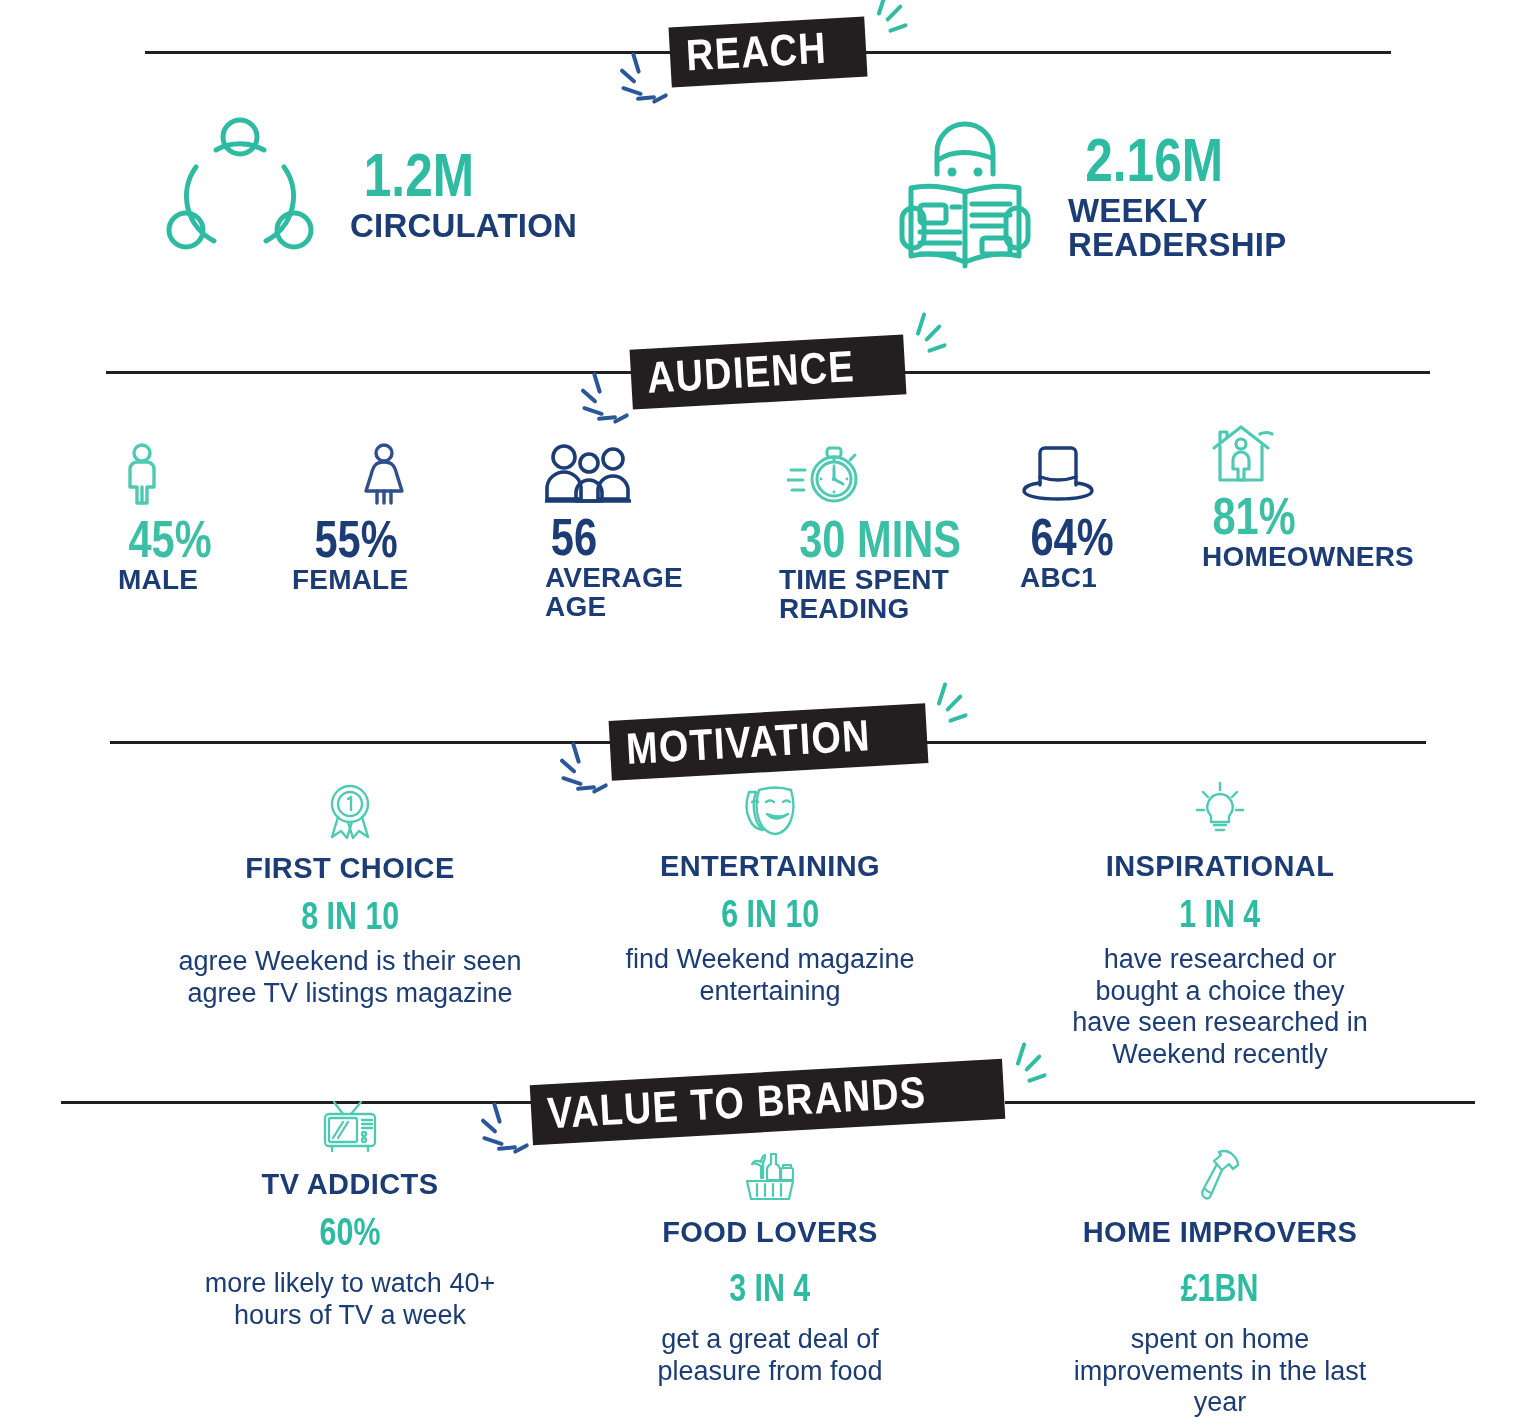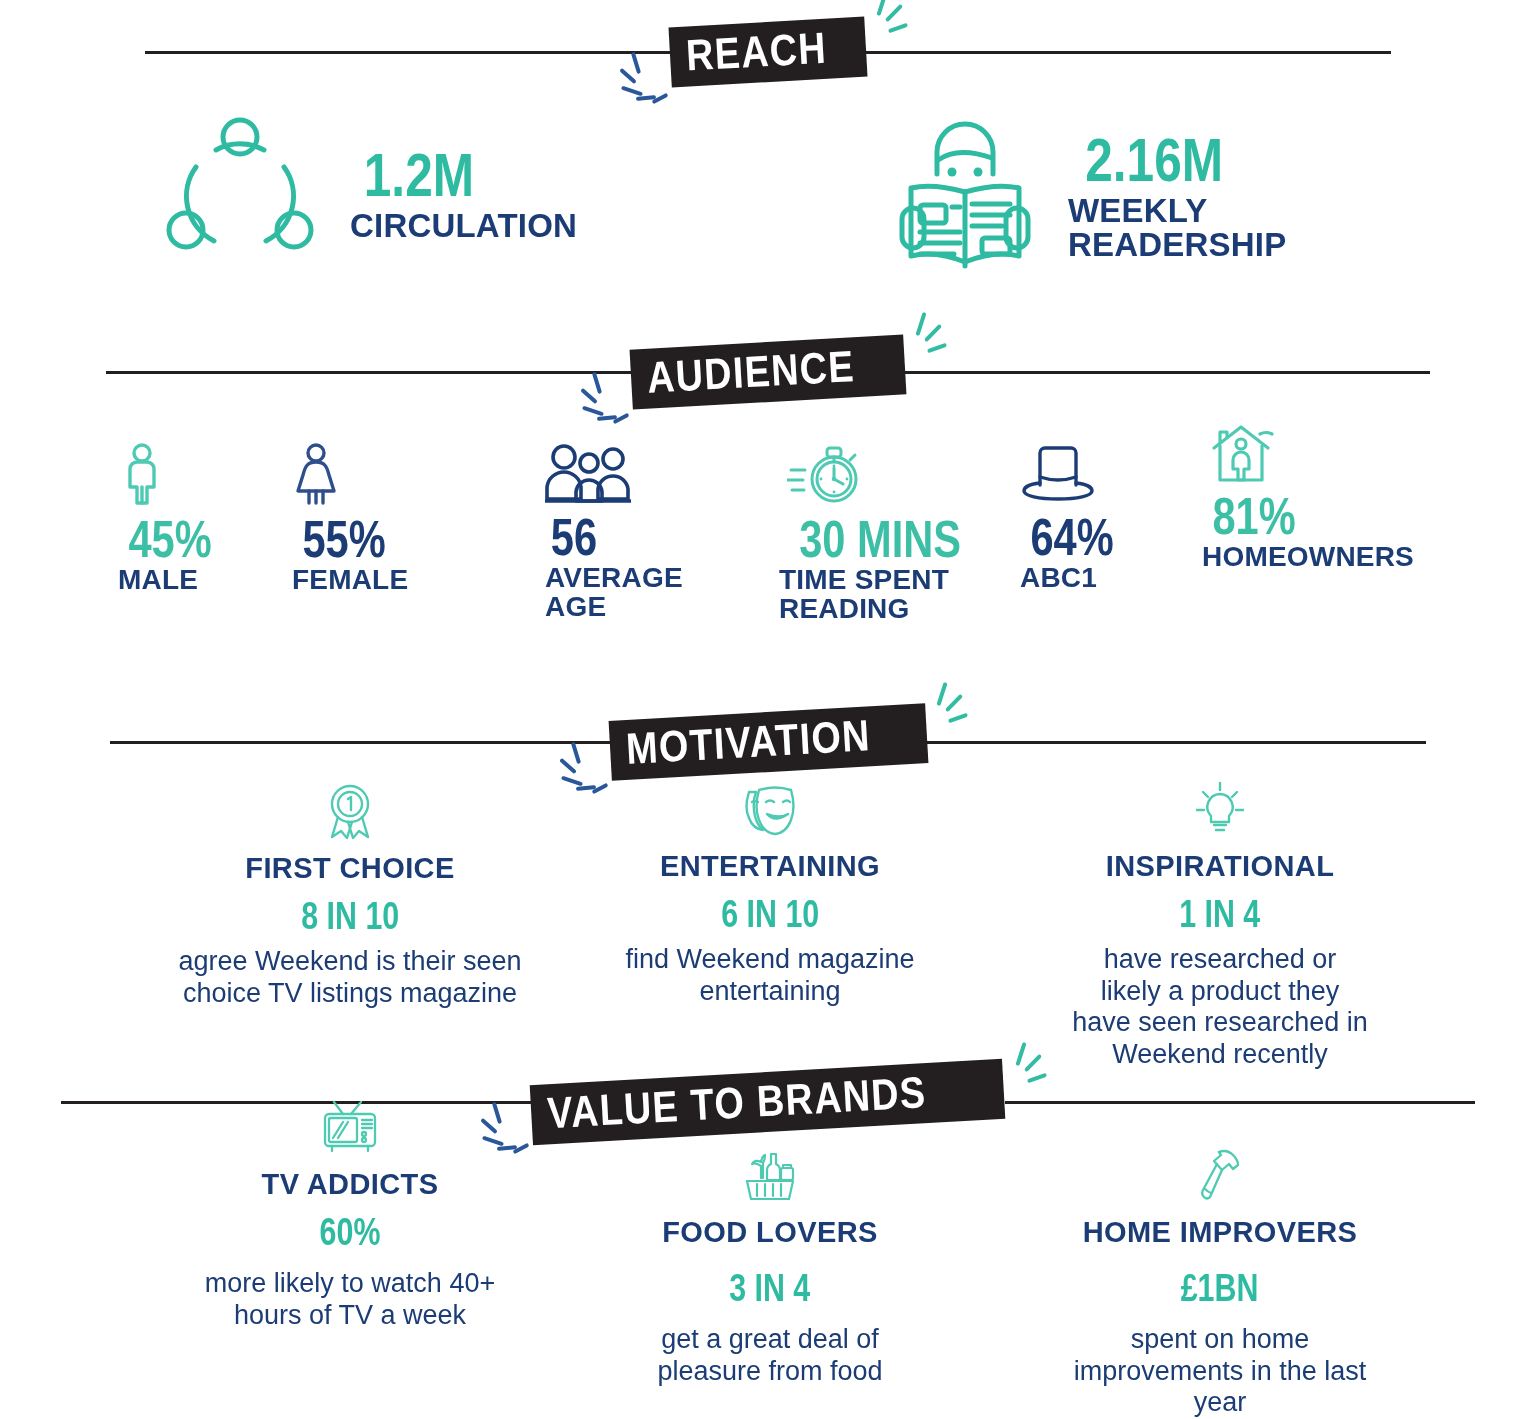--- a/index.html
+++ b/index.html
@@ -196,21 +196,21 @@
           <path d="M24 44 v16"></path>
         </g>
       </svg>
     </span>
     <div class="bignum" style="color:#3dbfa6;margin-top:6px;"><span>45%</span></div>
     <div class="caps">
       <div>MALE</div>
     </div>
   </div>
 
-  <div class="cell aud" style="left:292px;top:443px;text-align:left;">
+  <div class="cell aud" style="left:292px;top:443px;text-align:right;">
     <span class="icon" style="margin:0;">
       <svg width="48" height="62" viewBox="0 0 48 62">
         <g fill="none" stroke="#2f4f8c" stroke-width="3.4" stroke-linejoin="round" stroke-linecap="round">
           <circle cx="24" cy="10" r="8"></circle>
           <path d="M24 19 c-9 0 -11 5 -13 13 l-5 16 h36 l-5 -16 c-2 -8 -4 -13 -13 -13 z"></path>
           <path d="M17 48 v12 M24 48 v12 M31 48 v12"></path>
         </g>
       </svg>
     </span>
     <div class="bignum navy" style="margin-top:6px;"><span>55%</span></div>
@@ -330,21 +330,21 @@
           <path d="M26 17 l3 -2 v13"></path>
           <path d="M16 35 l-6 20 l9 -6 l6 7 l5 -16"></path>
           <path d="M40 35 l6 20 l-9 -6 l-6 7 l-5 -16"></path>
         </g>
       </svg>
     </span>
     <div class="caps" style="margin-top:10px;">FIRST CHOICE</div>
     <div class="bignum teal"><span>8 IN 10</span></div>
     <div class="desc">
       <div>agree Weekend is their seen</div>
-      <div>choice TV listings magazine</div>
+      <div>agree TV listings magazine</div>
     </div>
   </div>
 
   <div class="cell blk" style="left:520px;top:782px;width:500px;">
     <span class="icon">
       <svg width="62" height="54" viewBox="0 0 62 54">
         <g fill="none" stroke="#4ecab3" stroke-width="2.4" stroke-linejoin="round" stroke-linecap="round">
           <path d="M10 10 q-5 16 0 26 q4 11 14 12 q-6 -5 -8 -14 q-3 -13 1 -24 z"></path>
           <path d="M20 8 q16 -5 32 0 q5 17 0 30 q-5 13 -16 14 q-11 -1 -16 -14 q-5 -13 0 -30 z"></path>
           <path d="M27 20 q4 -3 8 0 M44 20 q4 -3 7 0"></path>
@@ -368,21 +368,21 @@
           <path d="M26 14 a13 13 0 0 1 9 22 v6 h-18 v-6 a13 13 0 0 1 9 -22 z"></path>
           <path d="M20 45 h12 M22 50 h8"></path>
           <path d="M26 3 v7 M9 12 l5 5 M43 12 l-5 5 M3 30 h7 M49 30 h-7"></path>
         </g>
       </svg>
     </span>
     <div class="caps" style="margin-top:12px;">INSPIRATIONAL</div>
     <div class="bignum teal"><span>1 IN 4</span></div>
     <div class="desc">
       <div>have researched or</div>
-      <div>likely a product they</div>
+      <div>bought a choice they</div>
       <div>have seen researched in</div>
       <div>Weekend recently</div>
     </div>
   </div>
 
   <div class="section-head" style="top:1072px;">
     <div class="rule left" style="width:470px;"></div>
     <div class="banner-wrap">
       <div class="spark spark-blue">
         <i style="width:4px;height:22px;left:10px;top:2px;transform:rotate(-17deg);"></i>

